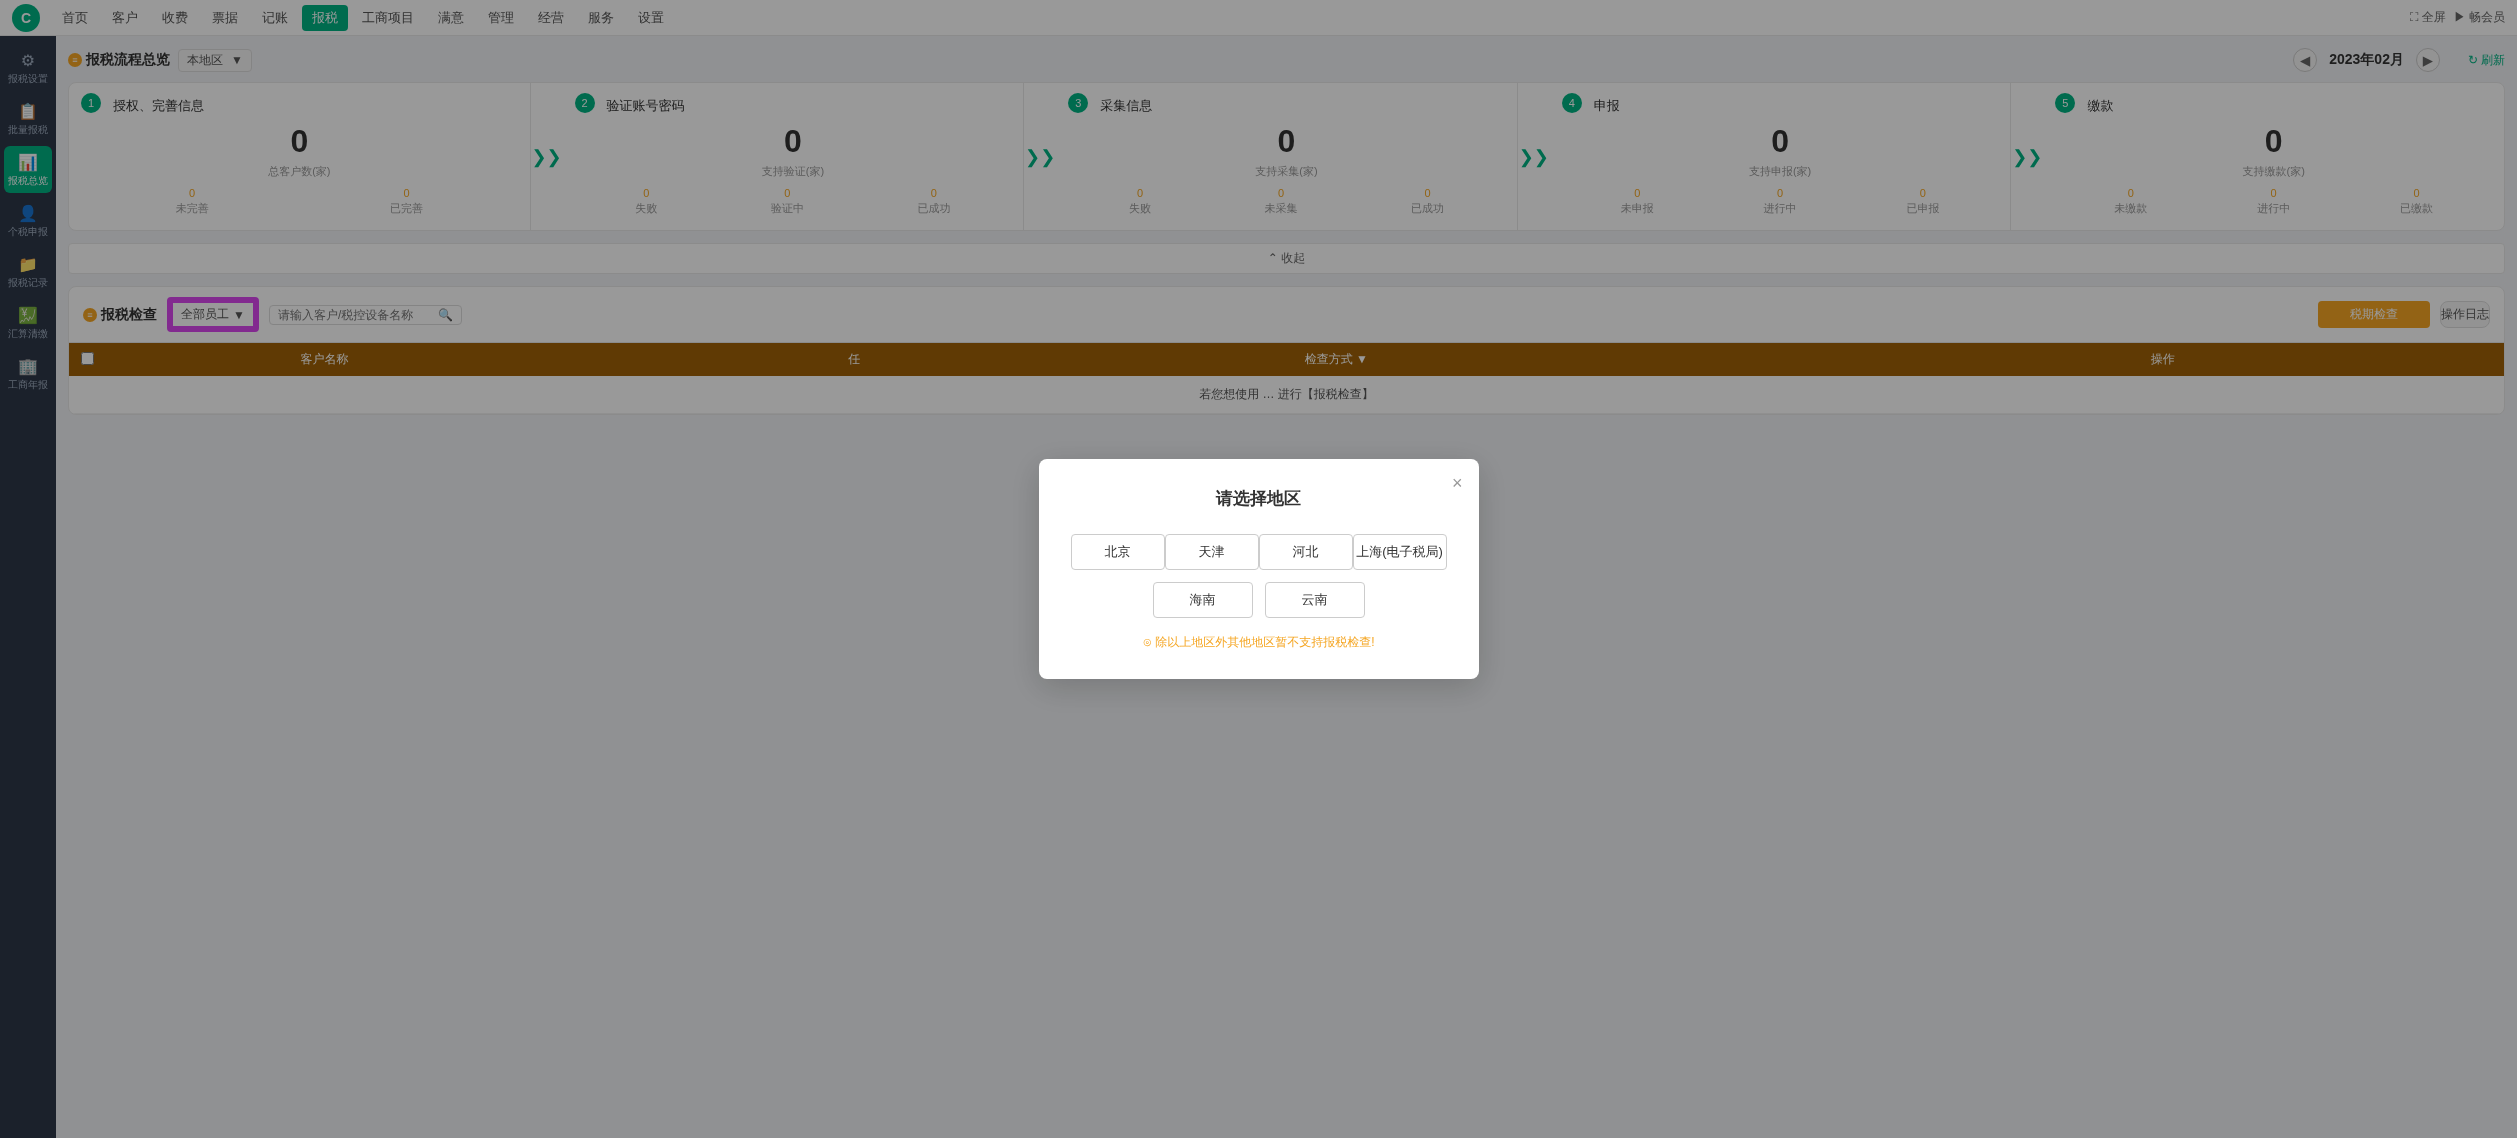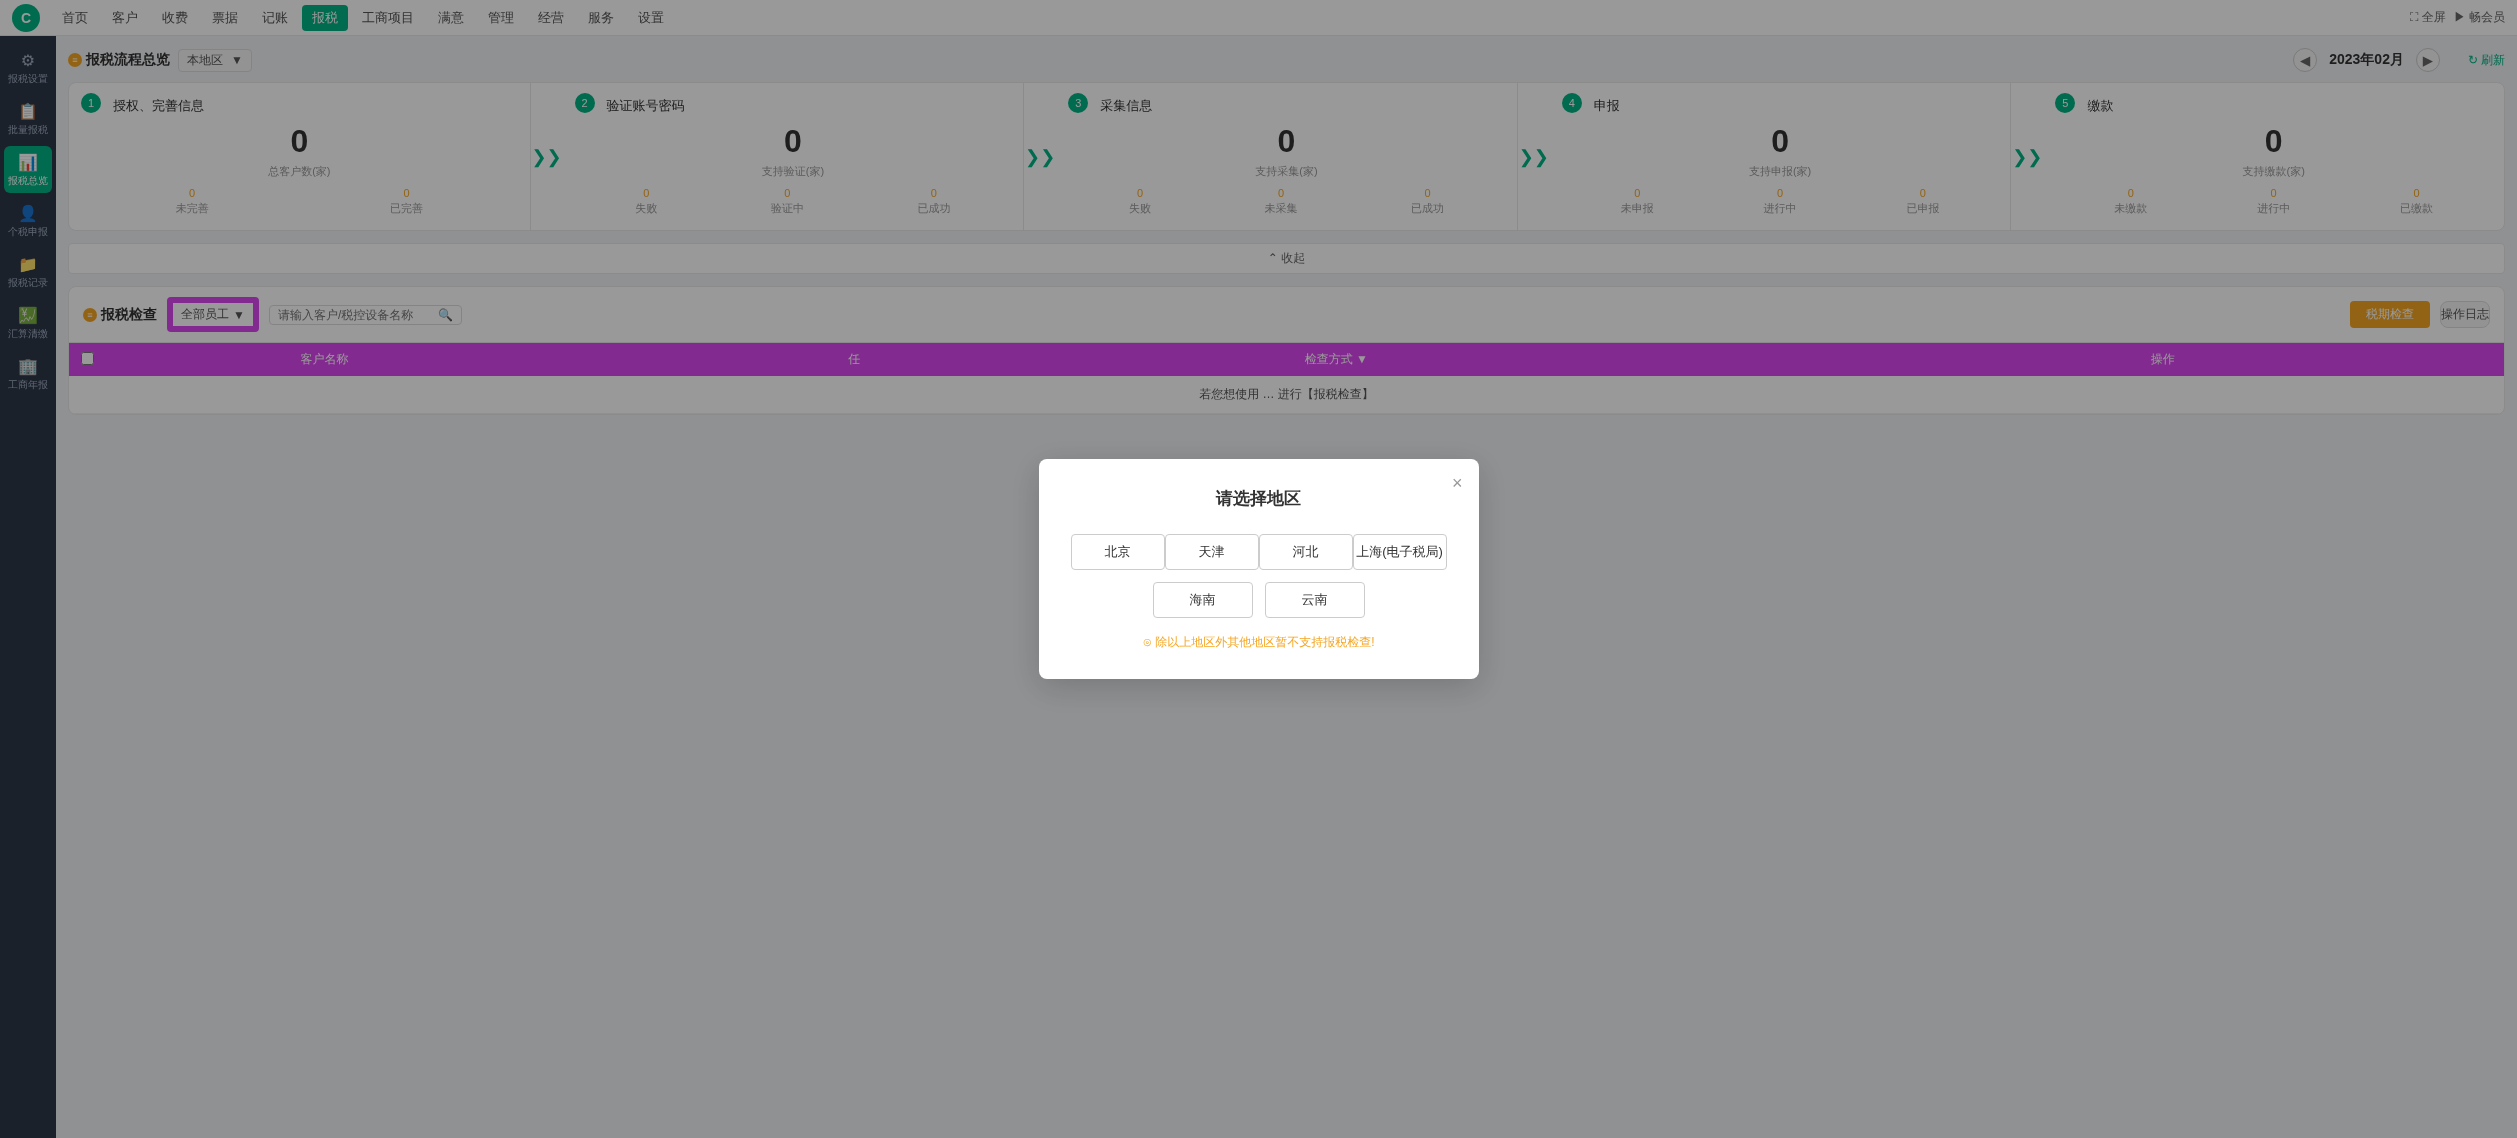--- a/index.html
+++ b/index.html
@@ -218,21 +218,21 @@
       align-items: center;
       padding: 10px 14px;
       gap: 10px;
       border-bottom: 1px solid #e8e8e8;
     }
     .tax-check-header .check-btn-orange {
       margin-left: auto;
       background: #f5a623;
       color: #fff;
       border: none;
-      padding: 5px 16px;
+      padding: 5px 32px;
       border-radius: 4px;
       cursor: pointer;
       font-size: 12px;
       text-align: center;
     }
     .tax-check-header .ops-log-btn {
       background: #f5f5f5;
       border: 1px solid #ddd;
       padding: 4px 0;
       border-radius: 8px;
@@ -255,21 +255,21 @@
       border: 1px solid #ddd; border-radius: 4px;
       padding: 2px 8px; background: #fff;
     }
     .search-input-wrap input {
       border: none; outline: none; font-size: 12px; width: 160px; color: #999;
     }
 
     
     .check-table { width: 100%; border-collapse: collapse; }
     .check-table th {
-      background: #d946ef;
+      background: #a16207;
       color: #fff;
       padding: 8px 12px;
       font-size: 12px;
       text-align: left;
       font-weight: normal;
       margin-top: 36px;
     }
     .check-table td {
       padding: 10px 12px;
       font-size: 12px;

